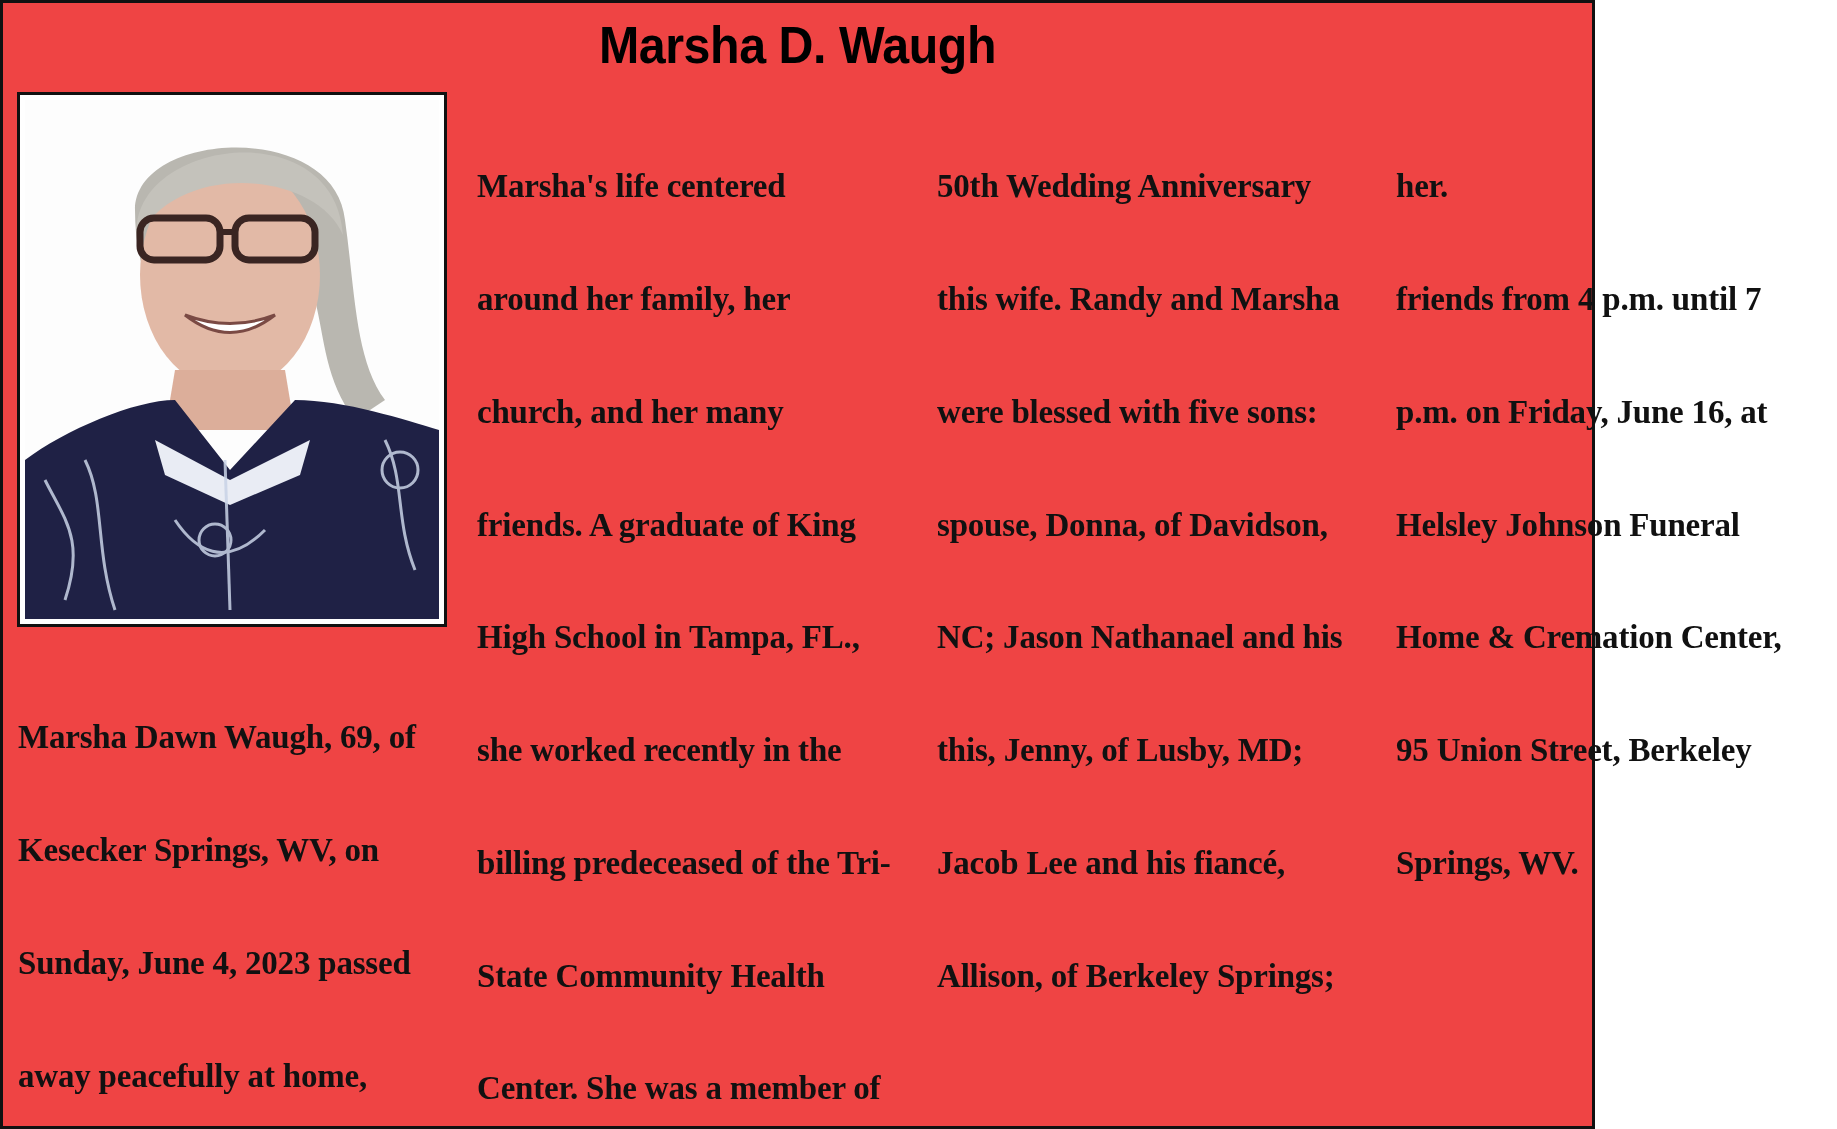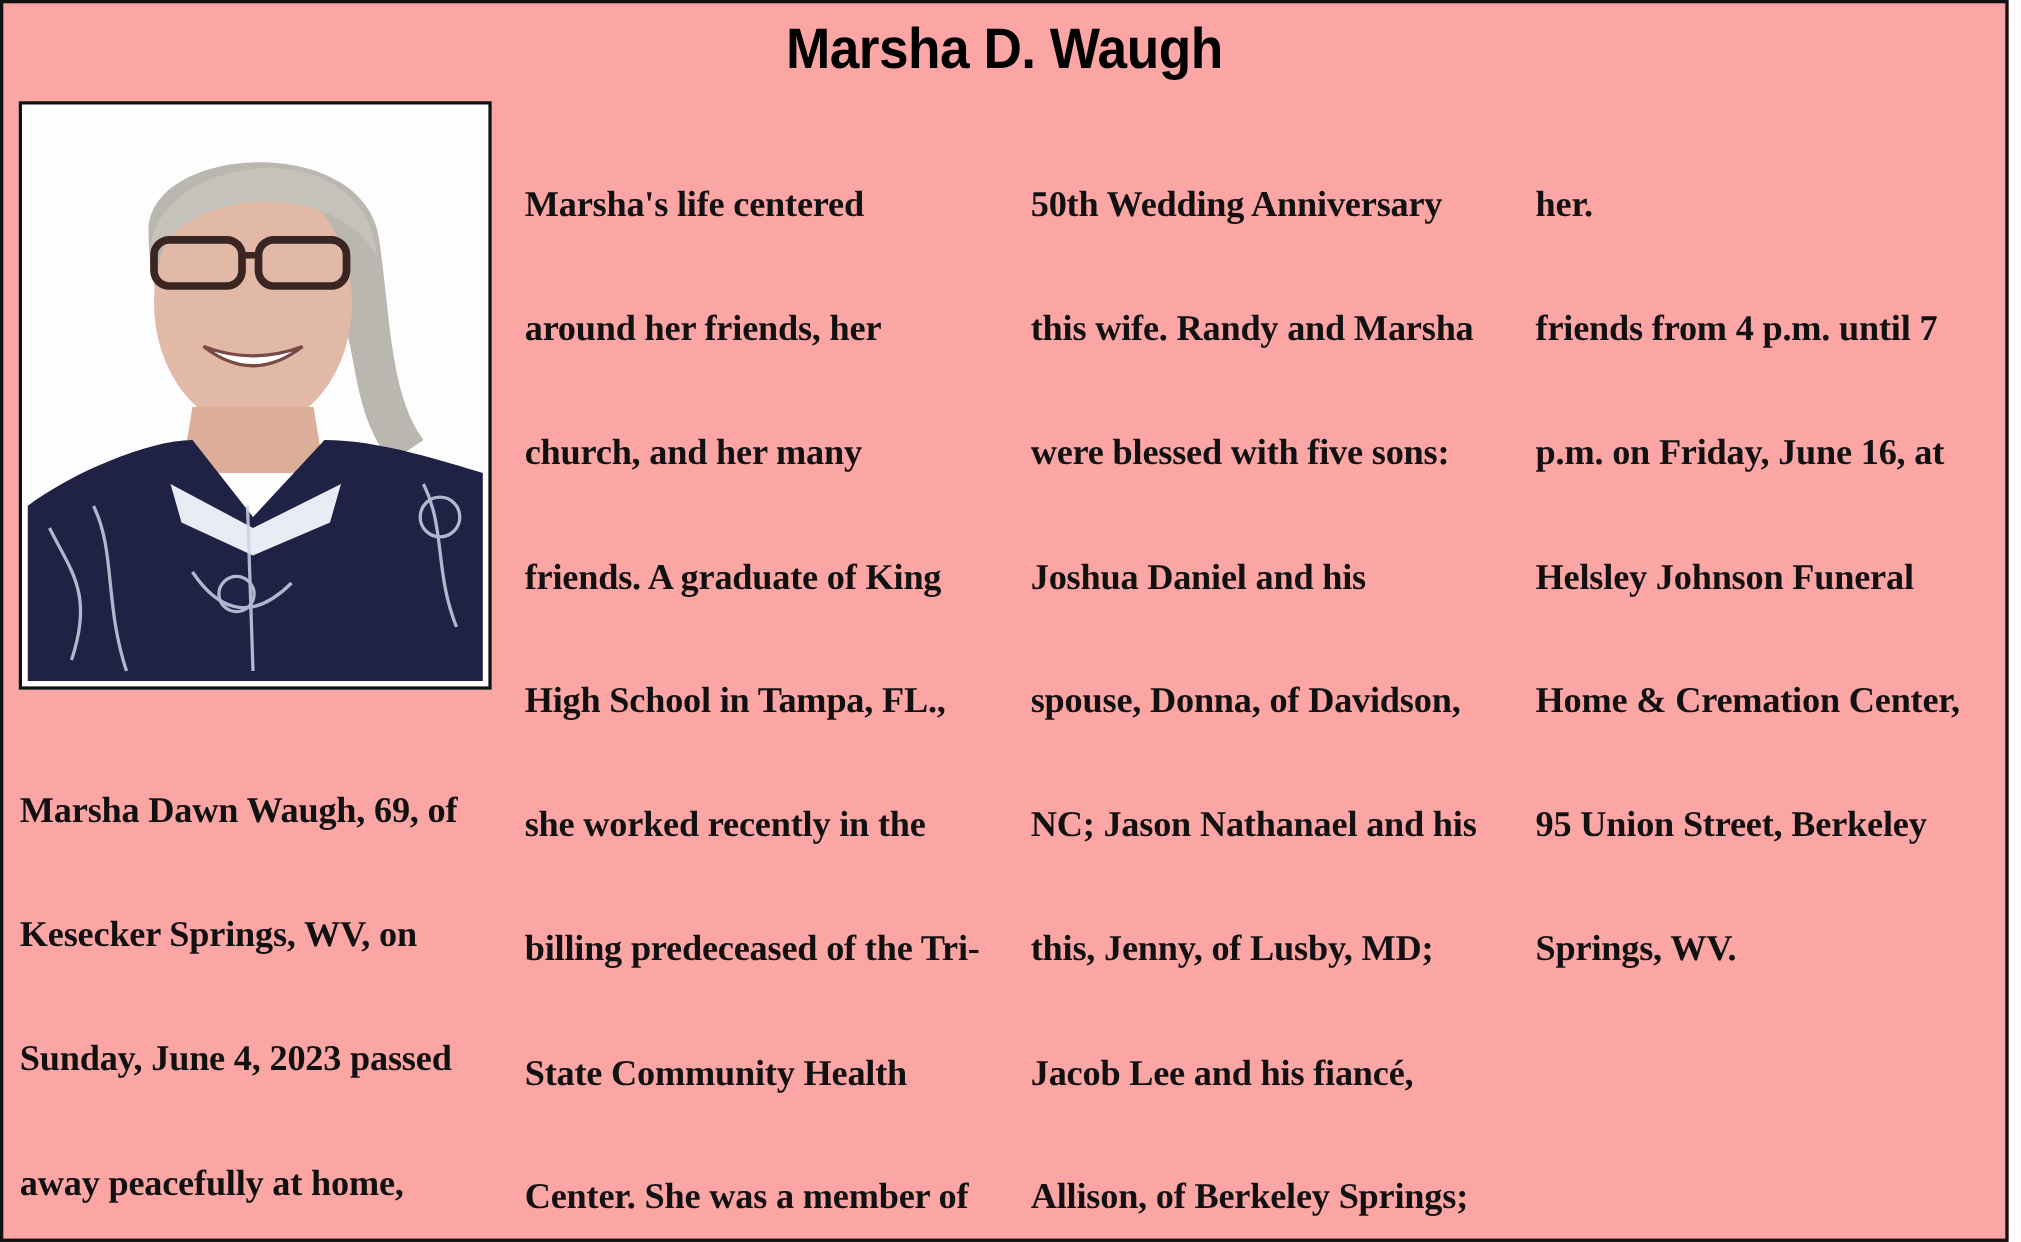--- a/index.html
+++ b/index.html
@@ -1,19 +1,19 @@
 <!DOCTYPE html>
 <html><head>
 <meta charset="utf-8">
 <style>
   html, body { margin: 0; padding: 0; background: #ffffff; }
   body { width: 1837px; height: 1129px; position: relative; overflow: hidden; }
   .page {
-    position: absolute; left: 0; top: 0; width: 1826px; height: 1129px;
-    box-sizing: border-box; border: 3px solid #111111; background: #fca5a5;
+    position: absolute; left: 0; top: 0; width: 1595px; height: 1129px;
+    box-sizing: border-box; border: 3px solid #111111; background: #ef4444;
   }
   .title {
     position: absolute; left: 0; right: 0; top: 12px; text-align: center;
     font-family: "Liberation Sans", sans-serif; font-weight: bold;
     font-size: 52px; line-height: 60px; color: #000000;
     transform: scaleX(0.93); transform-origin: 50% 50%;
     letter-spacing: -0.5px;
   }
   .photo-frame {
     position: absolute; left: 14px; top: 89px; width: 430px; height: 535px;
@@ -85,21 +85,21 @@
     
     
     
     
     
     
   </div>
 
   <div class="col col2">
     <span class="line">Marsha's life centered</span>
-    <span class="line">around her friends, her</span>
+    <span class="line">around her family, her</span>
     <span class="line">church, and her many</span>
     <span class="line">friends. A graduate of King</span>
     <span class="line">High School in Tampa, FL.,</span>
     <span class="line">she worked recently in the</span>
     <span class="line">billing predeceased of the Tri-</span>
     <span class="line">State Community Health</span>
     <span class="line">Center. She was a member of</span>
     
     
     
@@ -117,21 +117,20 @@
     
     
     
     
   </div>
 
   <div class="col col3">
     <span class="line">50th Wedding Anniversary</span>
     <span class="line">this wife. Randy and Marsha</span>
     <span class="line">were blessed with five sons:</span>
-    <span class="line">Joshua Daniel and his</span>
     <span class="line">spouse, Donna, of Davidson,</span>
     <span class="line">NC; Jason Nathanael and his</span>
     <span class="line">this, Jenny, of Lusby, MD;</span>
     <span class="line">Jacob Lee and his fiancé,</span>
     <span class="line">Allison, of Berkeley Springs;</span>
     
     
     
     
     

